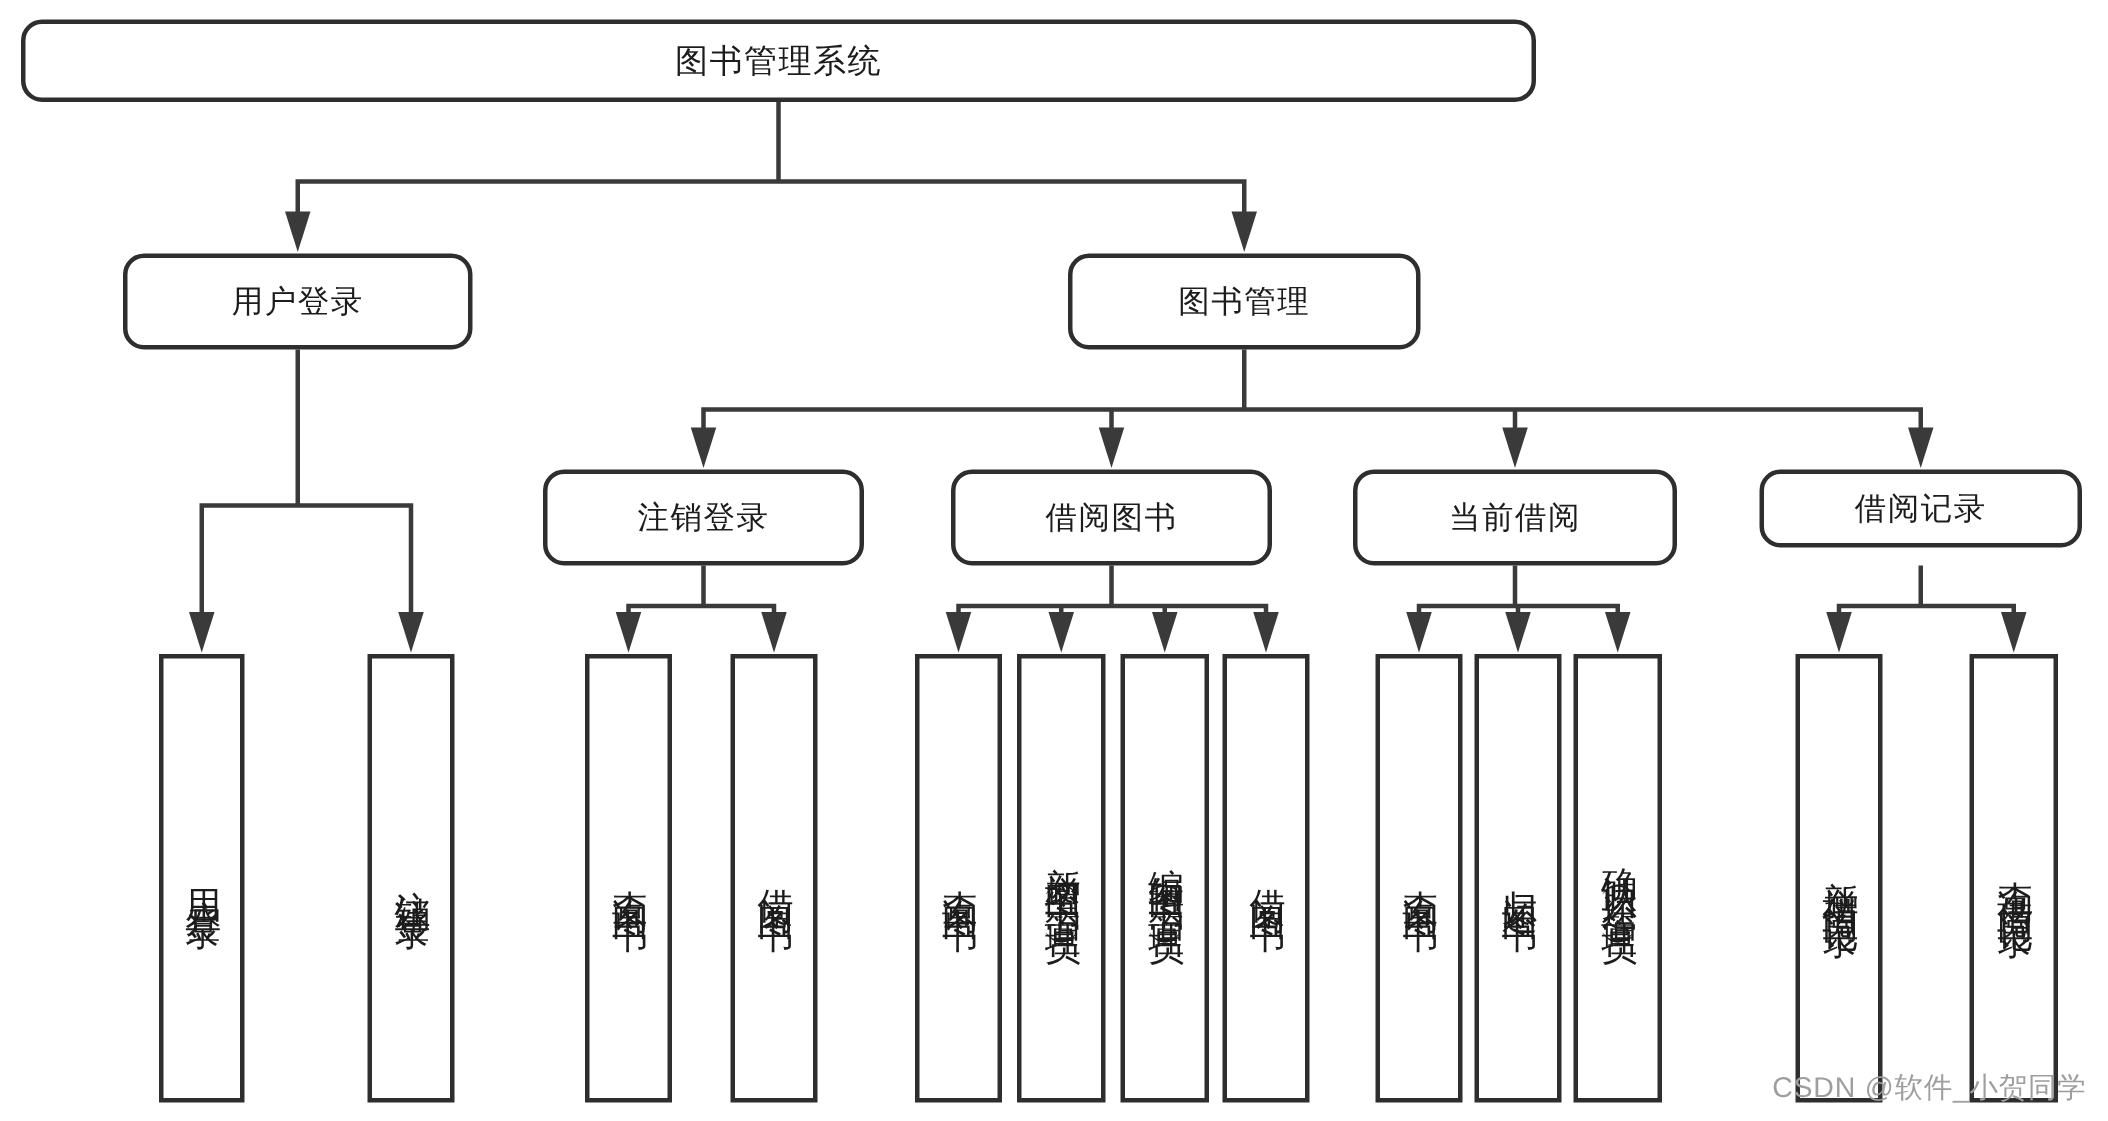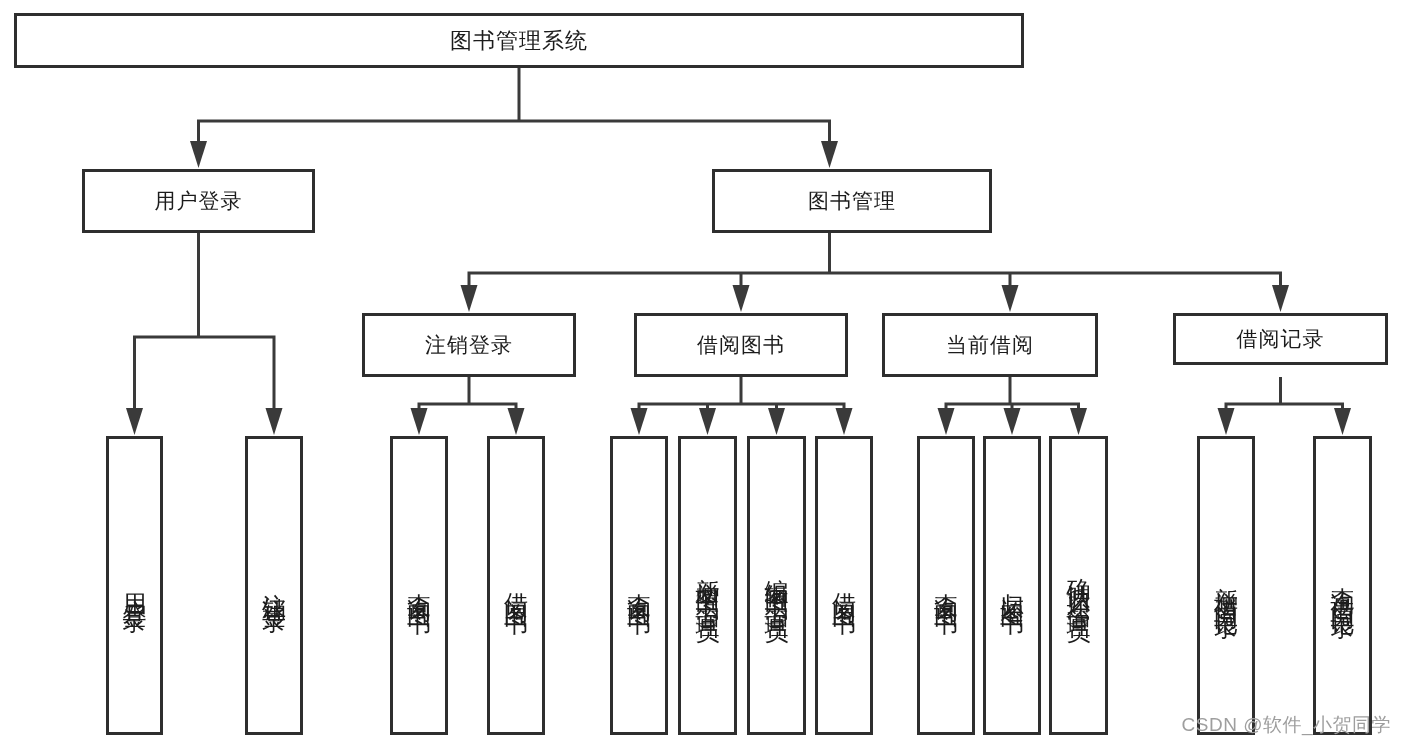--- a/index.html
+++ b/index.html
@@ -7,21 +7,21 @@
     width:1405px; height:747px; background:#ffffff; position:relative;
     font-family:"Liberation Sans","DejaVu Sans",sans-serif; overflow:hidden;
   }
   #canvas { position:absolute; left:0; top:0; width:1405px; height:747px; }
   svg.connectors { position:absolute; left:0; top:0; z-index:1; }
   .node {
     position:absolute; z-index:2; box-sizing:border-box;
     background:#ffffff; border:3px solid #2e2e2e; color:#1c1c1c;
     display:flex; align-items:center; justify-content:center;
   }
-  .hbox { font-size:21px; letter-spacing:1px; }
+  .hbox { font-size:21px; letter-spacing:1px;border-radius:14px; }
   .hbox.root { font-size:22px; }
   .vbox span {
     writing-mode:vertical-rl; text-orientation:mixed;
     font-size:24px; letter-spacing:6px; line-height:1; white-space:nowrap;
   }
   .watermark {
     position:absolute; z-index:5; right:14px; top:712px;
     font-size:19px; color:#9e9e9e; letter-spacing:0.5px;
   }
 </style>
@@ -63,31 +63,31 @@
     </g>
   </svg>
 
   <div class="node hbox root" style="left:14px;top:13px;width:1010px;height:55px">
     <span>图书管理系统</span>
   </div>
 
   <div class="node hbox" style="left:82px;top:169px;width:233px;height:64px">
     <span>用户登录</span>
   </div>
-  <div class="node hbox" style="left:712px;top:169px;width:280px;height:64px">
+  <div class="node hbox" style="left:712px;top:169px;width:235px;height:64px">
     <span>图书管理</span>
   </div>
 
   <div class="node hbox" style="left:362px;top:313px;width:214px;height:64px">
     <span>注销登录</span>
   </div>
   <div class="node hbox" style="left:634px;top:313px;width:214px;height:64px">
     <span>借阅图书</span>
   </div>
-  <div class="node hbox" style="left:882px;top:313px;width:216px;height:64px">
+  <div class="node hbox" style="left:902px;top:313px;width:216px;height:64px">
     <span>当前借阅</span>
   </div>
   <div class="node hbox" style="left:1173px;top:313px;width:215px;height:52px">
     <span>借阅记录</span>
   </div>
 
   <div class="node vbox" style="left:106px;top:436px;width:57px;height:299px">
     <span>用户登录</span>
   </div>
   <div class="node vbox" style="left:245px;top:436px;width:58px;height:299px">

